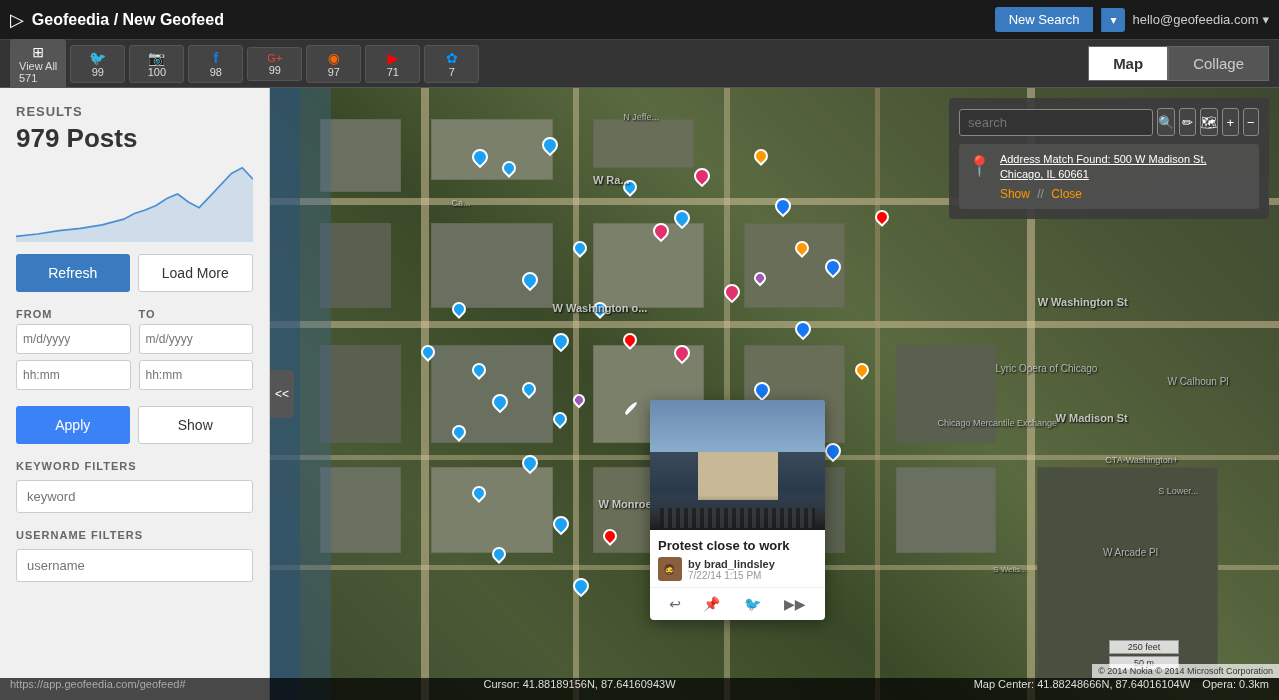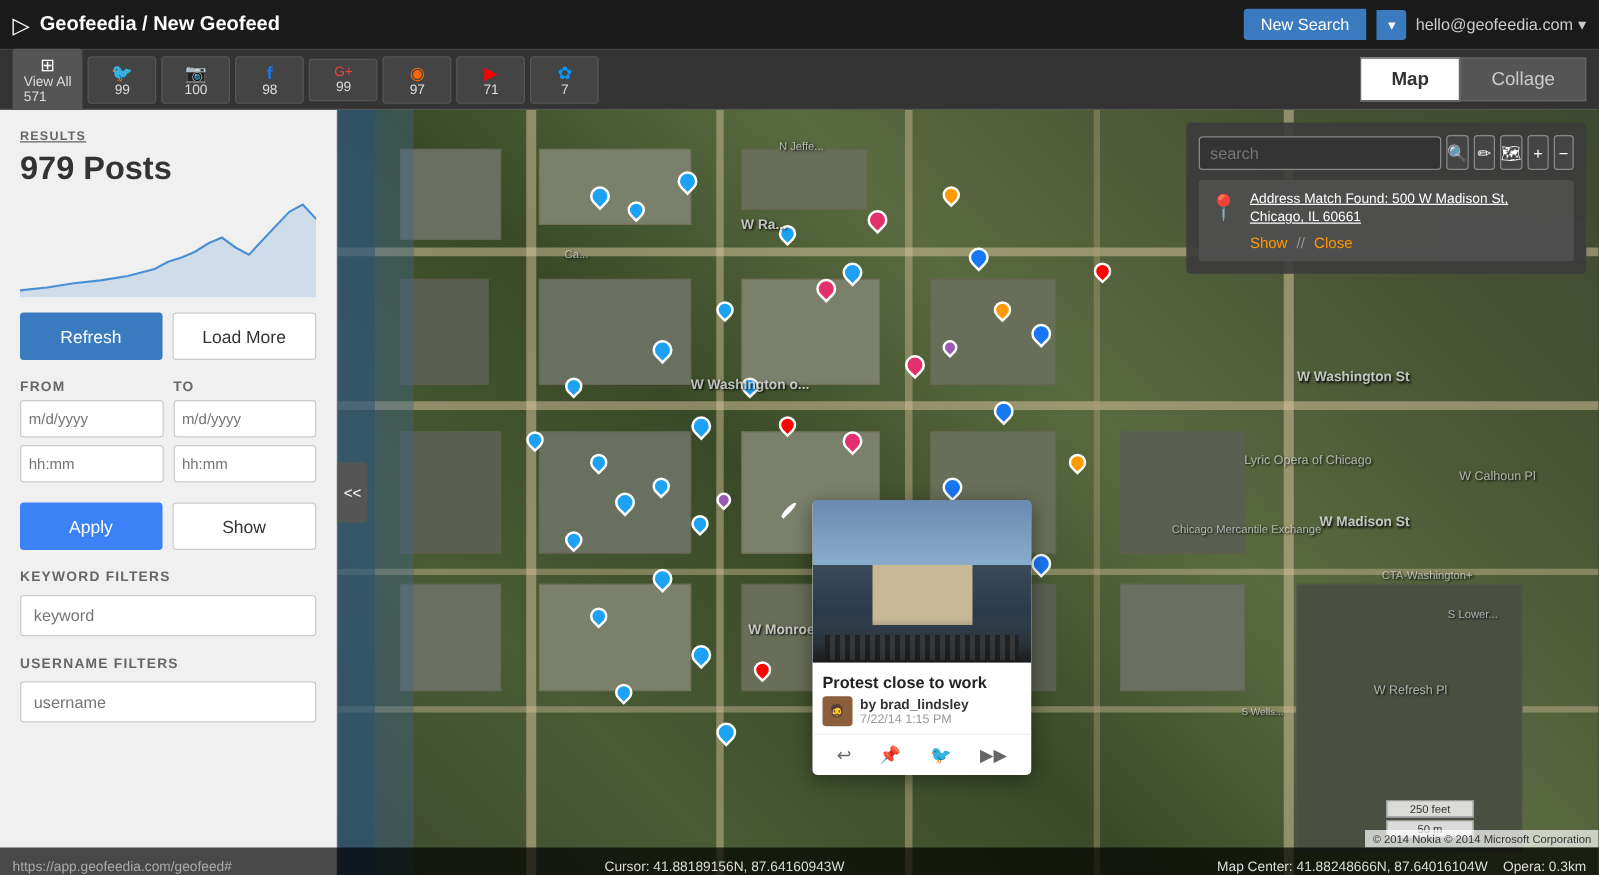--- a/index.html
+++ b/index.html
@@ -149,26 +149,25 @@
       min-width: 270px;
       background: #f0f0f0;
       color: #333;
       display: flex;
       flex-direction: column;
       padding: 16px;
       overflow-y: auto;
       border-right: 1px solid #ccc;
     }
     #results-label {
-      font-size: 10px;
+      font-size: 13px;
       font-weight: bold;
       color: #666;
       letter-spacing: 1px;
       text-transform: uppercase;
-      text-decoration: underline;
     }
     #results-count {
       font-size: 26px;
       font-weight: bold;
       color: #333;
       margin: 4px 0 8px 0;
     }
     #chart-area {
       width: 100%;
       height: 80px;
@@ -455,21 +454,21 @@
     
     
     #status-bar {
       position: absolute;
       bottom: 0;
       left: 0;
       right: 0;
       background: rgba(0,0,0,0.7);
       height: 22px;
       display: flex;
-      align-items: flex-end;
+      align-items: flex-start;
       justify-content: space-between;
       padding: 0 10px;
       font-size: 11px;
       color: #ccc;
       z-index: 25;
     }
     #status-url { color: #aaa; }
     #status-cursor { color: #ddd; }
     #status-center { color: #ddd; }
 
@@ -801,21 +800,21 @@
     <div style="position:absolute;top:67%;left:28%;color:rgba(255,255,255,0.7);font-size:11px;font-weight:bold;text-shadow:1px 1px 2px #000;pointer-events:none;padding-left:46px;">W Monroe St</div>
     <div style="position:absolute;top:34%;right:15%;color:rgba(255,255,255,0.7);font-size:11px;font-weight:bold;text-shadow:1px 1px 2px #000;pointer-events:none;">W Washington St</div>
     <div style="position:absolute;top:53%;right:15%;color:rgba(255,255,255,0.7);font-size:11px;font-weight:bold;text-shadow:1px 1px 2px #000;pointer-events:none;">W Madison St</div>
     <div style="position:absolute;top:18%;right:10%;color:rgba(255,255,255,0.6);font-size:10px;text-shadow:1px 1px 2px #000;pointer-events:none;">N Fra...</div>
     <div style="position:absolute;top:65%;right:8%;color:rgba(255,255,255,0.6);font-size:9px;text-shadow:1px 1px 2px #000;pointer-events:none;">S Lower...</div>
     <div style="position:absolute;top:45%;right:18%;color:rgba(255,255,255,0.6);font-size:10px;text-shadow:1px 1px 2px #000;pointer-events:none;">Lyric Opera of Chicago</div>
     <div style="position:absolute;top:60%;right:10%;color:rgba(255,255,255,0.6);font-size:9px;text-shadow:1px 1px 2px #000;pointer-events:none;">CTA-Washington+</div>
     <div style="position:absolute;top:18%;left:18%;color:rgba(255,255,255,0.6);font-size:9px;text-shadow:1px 1px 2px #000;pointer-events:none;">Ca...</div>
     <div style="position:absolute;top:54%;right:22%;color:rgba(255,255,255,0.6);font-size:9px;text-shadow:1px 1px 2px #000;pointer-events:none;">Chicago Mercantile Exchange</div>
     <div style="position:absolute;top:47%;right:5%;color:rgba(255,255,255,0.6);font-size:10px;text-shadow:1px 1px 2px #000;pointer-events:none;">W Calhoun Pl</div>
-    <div style="position:absolute;top:75%;right:12%;color:rgba(255,255,255,0.6);font-size:10px;text-shadow:1px 1px 2px #000;pointer-events:none;">W Refresh Pl</div>
+    <div style="position:absolute;top:75%;right:12%;color:rgba(255,255,255,0.6);font-size:10px;text-shadow:1px 1px 2px #000;pointer-events:none;">W Arcade Pl</div>
     <div style="position:absolute;top:5%;right:6%;color:rgba(255,255,255,0.6);font-size:9px;text-shadow:1px 1px 2px #000;pointer-events:none;">...acker Dr</div>
     <div style="position:absolute;top:4%;left:35%;color:rgba(255,255,255,0.6);font-size:9px;text-shadow:1px 1px 2px #000;pointer-events:none;">N Jeffe...</div>
     <div style="position:absolute;top:4%;right:25%;color:rgba(255,255,255,0.6);font-size:9px;text-shadow:1px 1px 2px #000;pointer-events:none;">W Wicker...</div>
     <div style="position:absolute;top:78%;right:25%;color:rgba(255,255,255,0.6);font-size:8px;text-shadow:1px 1px 2px #000;pointer-events:none;">S Wells...</div>
   </div>
 </div>
 
 <div id="status-bar">
   <span id="status-url">https://app.geofeedia.com/geofeed#</span>
   <span id="status-cursor">Cursor: 41.88189156N, 87.64160943W</span>

